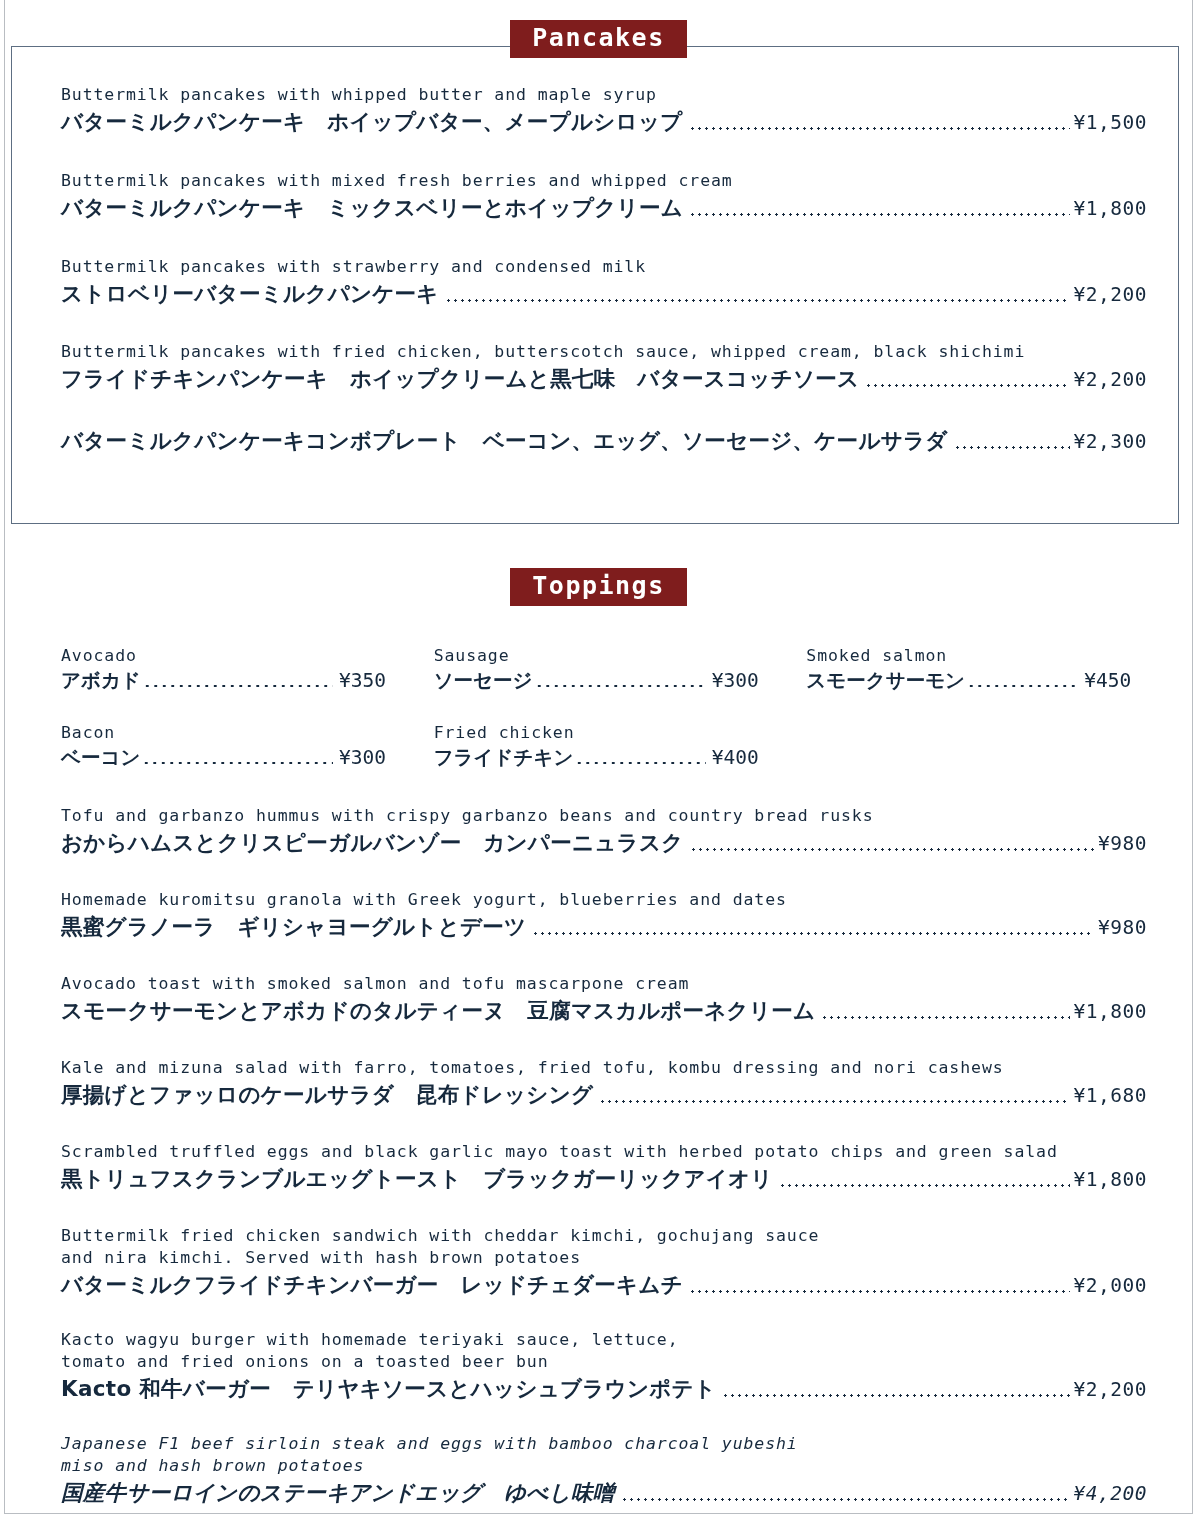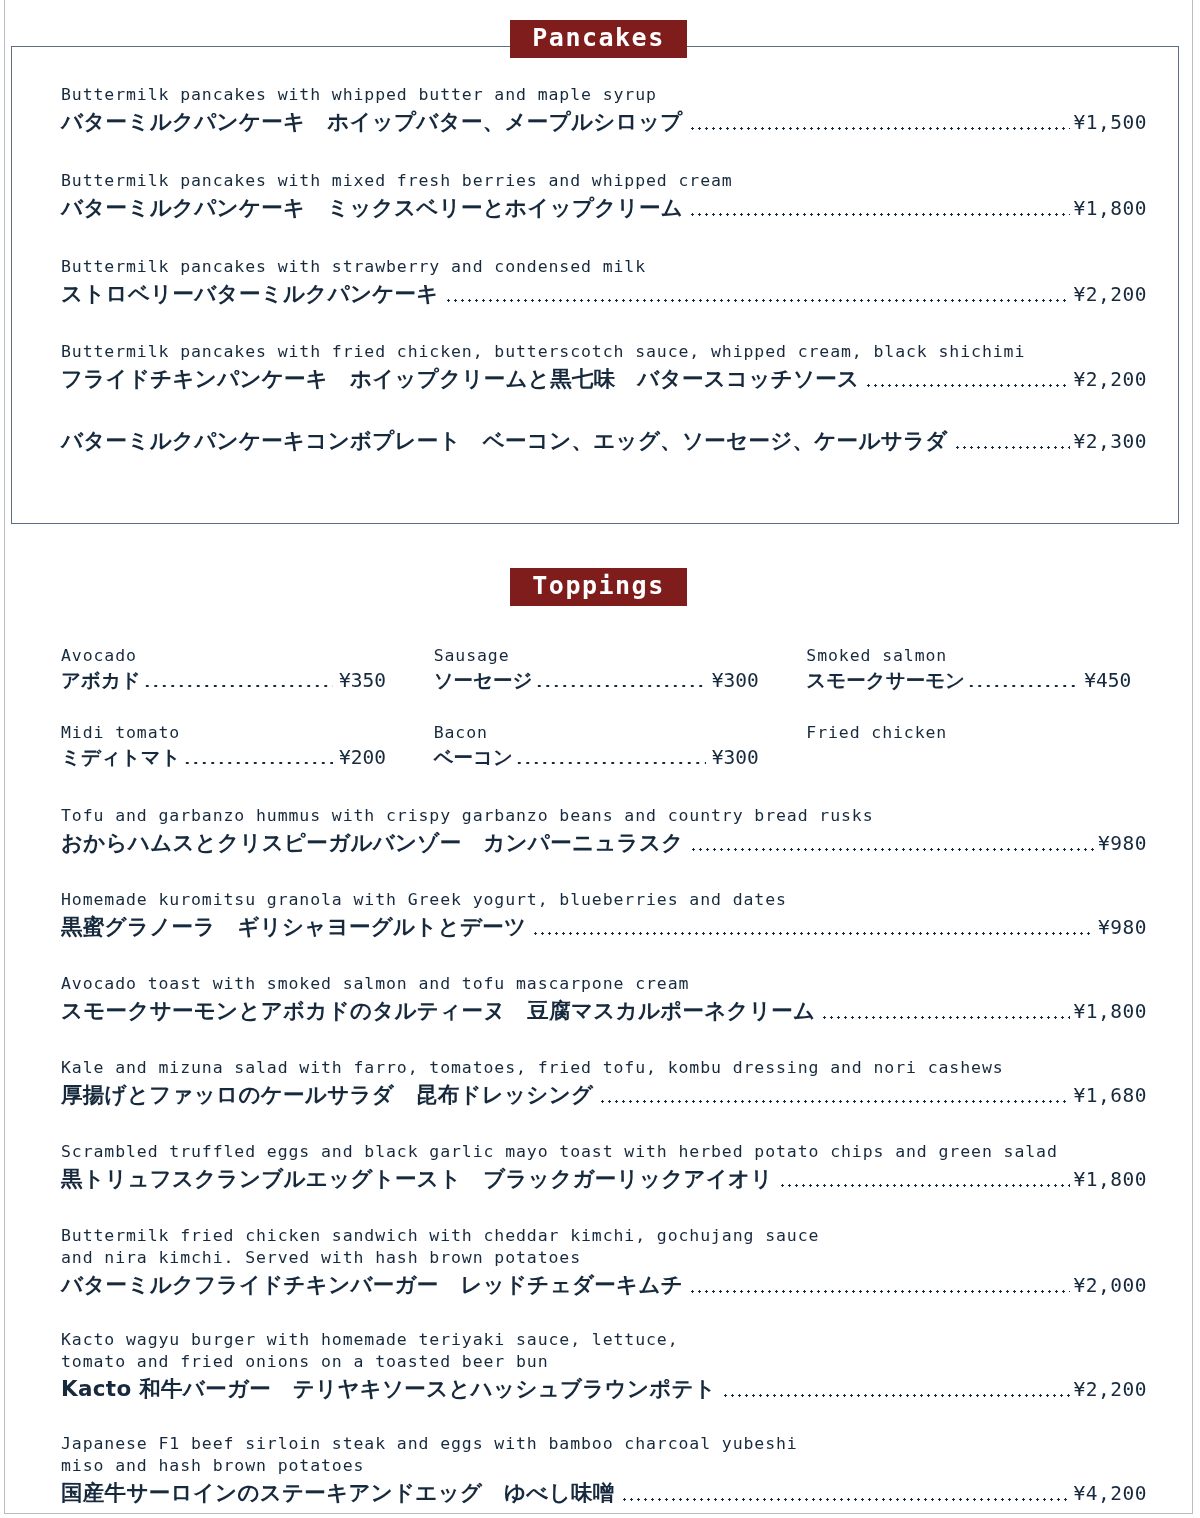--- a/index.html
+++ b/index.html
@@ -245,37 +245,34 @@
       </div>
       <div class="topcell">
         <div class="top-en">Smoked salmon</div>
         <div class="top-row">
           <span class="top-jp">スモークサーモン</span>
           <span class="top-leader"></span>
           <span class="top-price">¥450</span>
         </div>
       </div>
       <div class="topcell">
-        <div class="top-en">Midi tomato</div>
-        <div class="top-row">
-          <span class="top-jp">ミディトマト</span>
-          <span class="top-leader"></span>
-          <span class="top-price">¥200</span>
-        </div>
-      </div>
-      <div class="topcell">
         <div class="top-en">Bacon</div>
         <div class="top-row">
           <span class="top-jp">ベーコン</span>
           <span class="top-leader"></span>
           <span class="top-price">¥300</span>
         </div>
       </div>
       <div class="topcell">
         <div class="top-en">Fried chicken</div>
+        <div class="top-row">
+          <span class="top-jp">フライドチキン</span>
+          <span class="top-leader"></span>
+          <span class="top-price">¥400</span>
+        </div>
       </div>
     </div>
 
   <div class="items" id="mains-items" style="top:805px;">
       <div class="item" style="margin-bottom: 31px;">
         <div class="desc">Tofu and garbanzo hummus with crispy garbanzo beans and country bread rusks</div>
         <div class="nameline">
           <span class="jname">おからハムスとクリスピーガルバンゾー　カンパーニュラスク</span>
           <span class="leader"></span>
           <span class="price">¥980</span>
@@ -324,21 +321,21 @@
       </div>
       <div class="item" style="margin-bottom: 29px;">
         <div class="desc">Kacto wagyu burger with homemade teriyaki sauce, lettuce,
 tomato and fried onions on a toasted beer bun</div>
         <div class="nameline">
           <span class="jname">Kacto 和牛バーガー　テリヤキソースとハッシュブラウンポテト</span>
           <span class="leader"></span>
           <span class="price">¥2,200</span>
         </div>
       </div>
-      <div class="item" style="margin-bottom: 16px;">
+      <div class="item" style="margin-bottom: 16px; font-style: italic;">
         <div class="desc">Japanese F1 beef sirloin steak and eggs with bamboo charcoal yubeshi
 miso and hash brown potatoes</div>
         <div class="nameline">
           <span class="jname">国産牛サーロインのステーキアンドエッグ　ゆべし味噌</span>
           <span class="leader"></span>
           <span class="price">¥4,200</span>
         </div>
       </div>
     </div>
 

